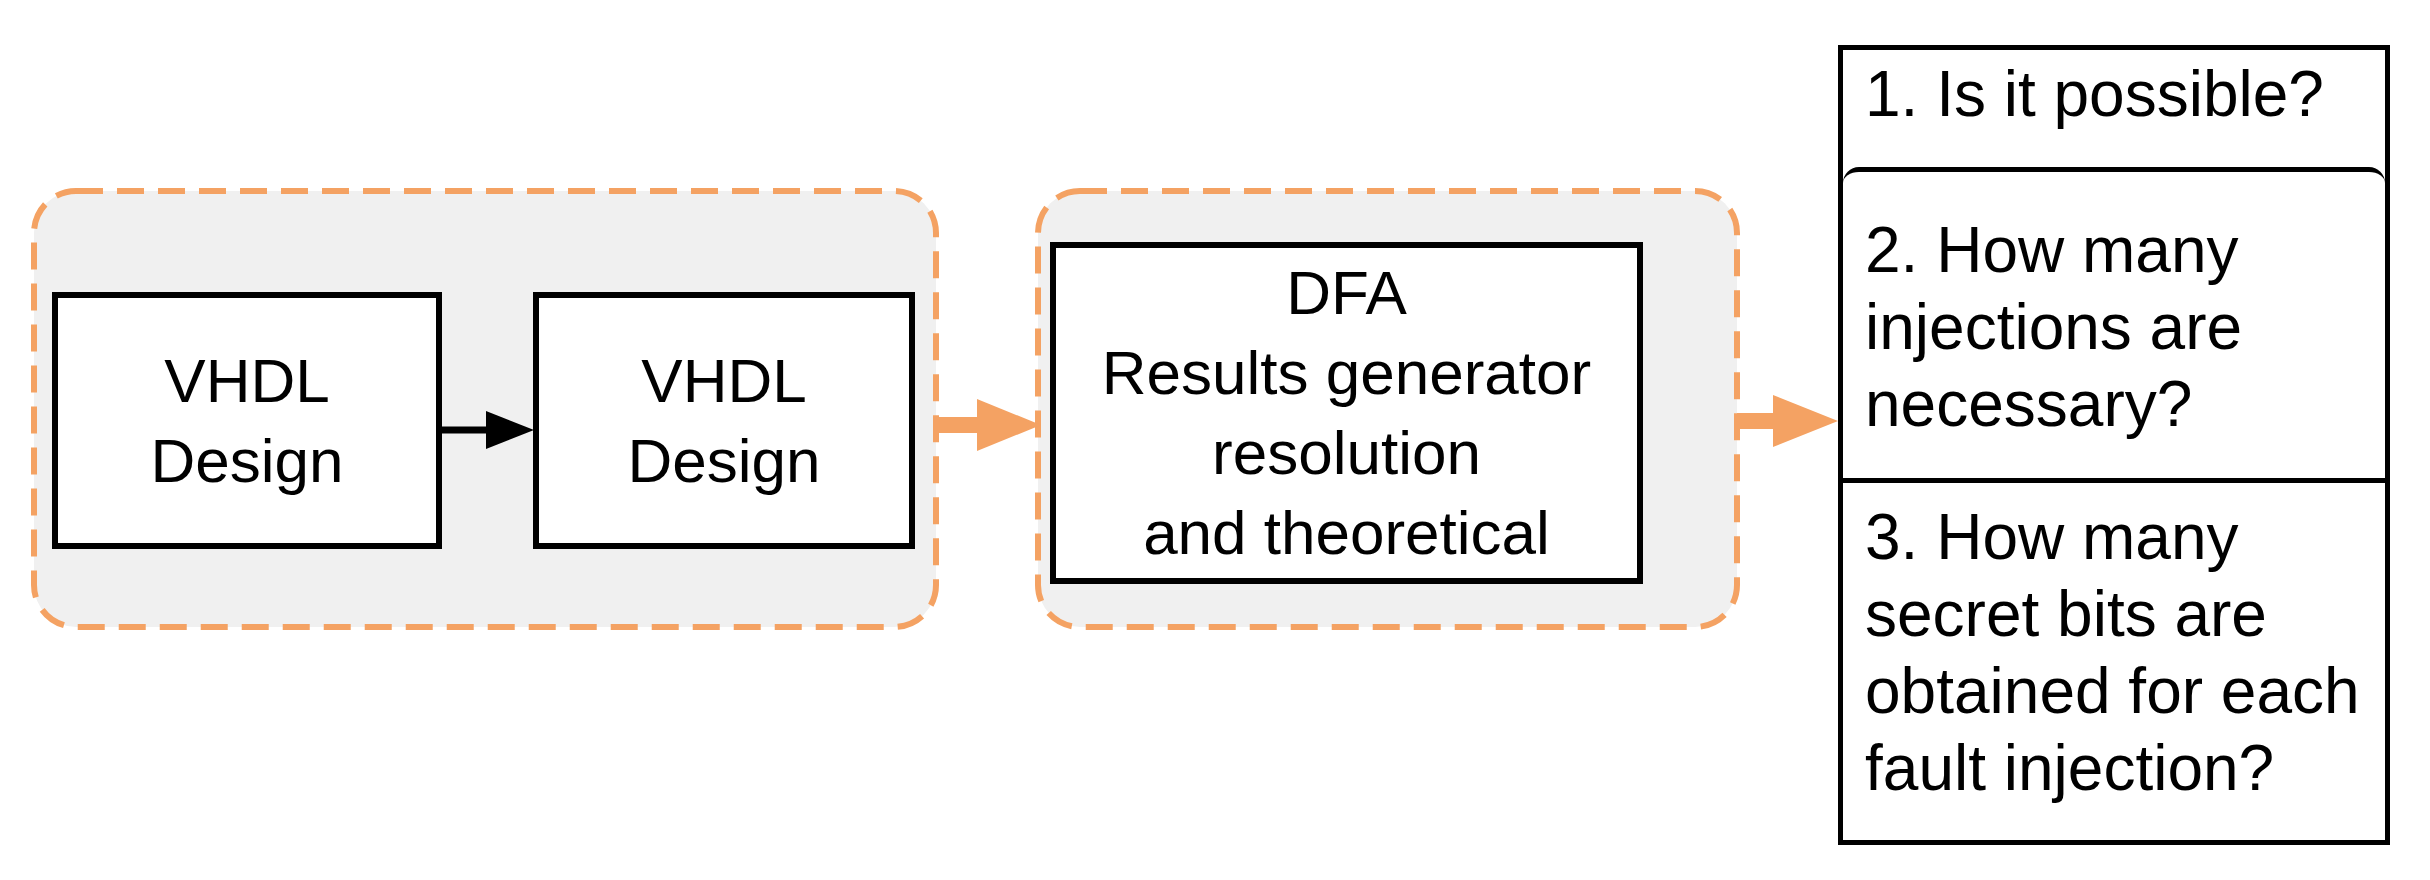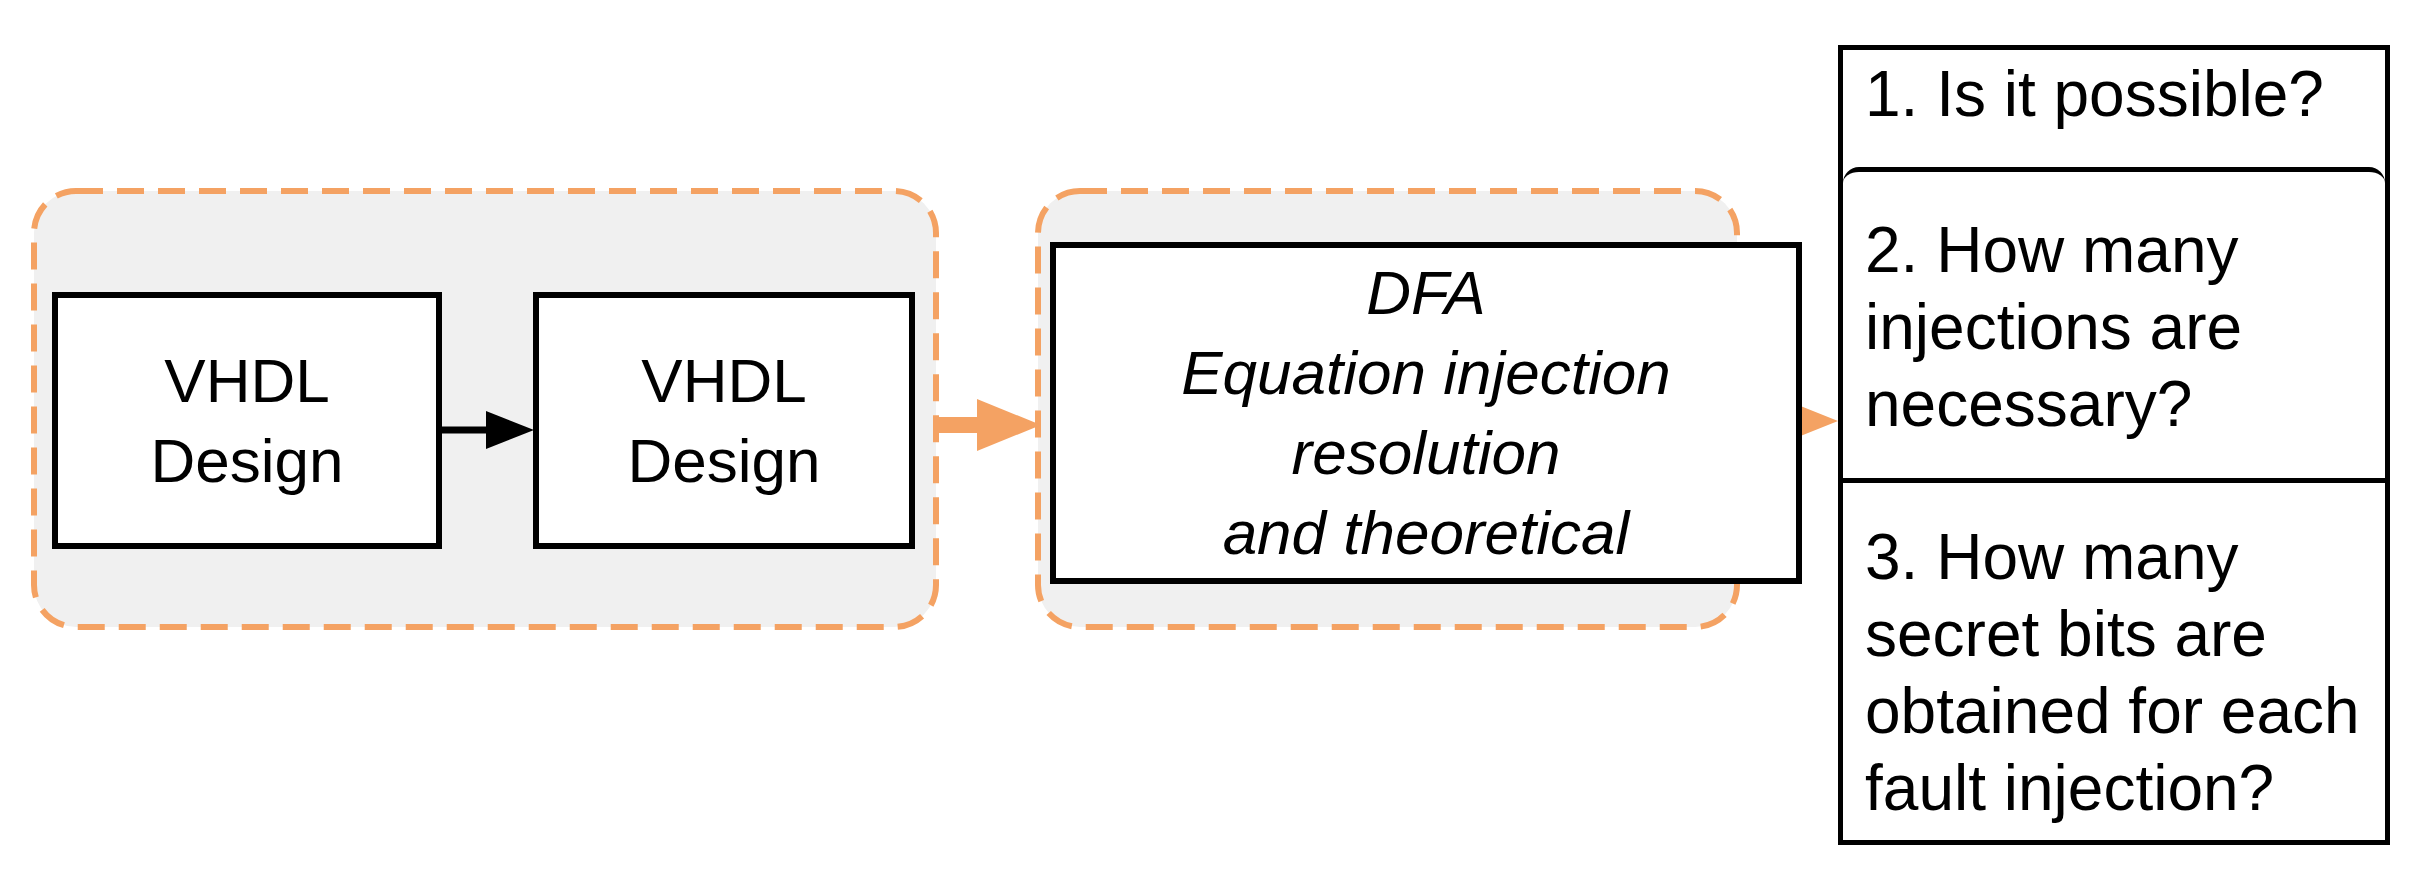--- a/index.html
+++ b/index.html
@@ -38,40 +38,40 @@
     flex-direction:column;
     align-items:center;
     justify-content:center;
     text-align:center;
     font-size:62px;
     line-height:80px;
   }
   .node span{display:block;white-space:nowrap;}
   .box1{left:52px;top:292px;width:390px;height:257px;}
   .box2{left:533px;top:292px;width:382px;height:257px;}
-  .dfa{left:1050px;top:242px;width:752px;height:342px;font-style:italic;}
+  .dfa{left:1050px;top:242px;width:593px;height:342px;}
   .qbox{
     position:absolute;
     left:1838px;top:45px;width:552px;height:800px;
     background:var(--box-fill);
     border:5px solid var(--line);
     box-sizing:border-box;
     display:flex;
     flex-direction:column;
     font-size:64px;
     line-height:77px;
   }
   .qcell{
     box-sizing:border-box;
     padding:6px 18px 0 22px;
     text-align:left;
   }
   .q1{height:117px;}
   .q2{height:311px;border-top:5px solid var(--line);padding-top:40px;border-radius:16px;}
-  .q3{flex:1;border-top:5px solid var(--line);padding-top:36px;}
+  .q3{flex:1;border-top:5px solid var(--line);padding-top:16px;}
 </style>
 </head>
 <body>
 
 <div class="canvas">
 
   <svg class="layer" width="2430" height="880" viewBox="0 0 2430 880">
     <rect class="group-outline" x="34" y="191" width="902" height="436" rx="42"></rect>
     <rect class="group-outline" x="1038" y="191" width="699" height="436" rx="42"></rect>
 
@@ -96,21 +96,21 @@
     <span>Design</span>
   </div>
 
   <div class="node box2">
     <span>VHDL</span>
     <span>Design</span>
   </div>
 
   <div class="node dfa">
     <span>DFA</span>
-    <span>Equation injection</span>
+    <span>Results generator</span>
     <span>resolution</span>
     <span>and theoretical</span>
   </div>
 
   <div class="qbox">
     <div class="qcell q1">1. Is it possible?</div>
     <div class="qcell q2">2. How many injections are necessary?</div>
     <div class="qcell q3">3. How many secret bits are obtained for each fault injection?</div>
   </div>
 

